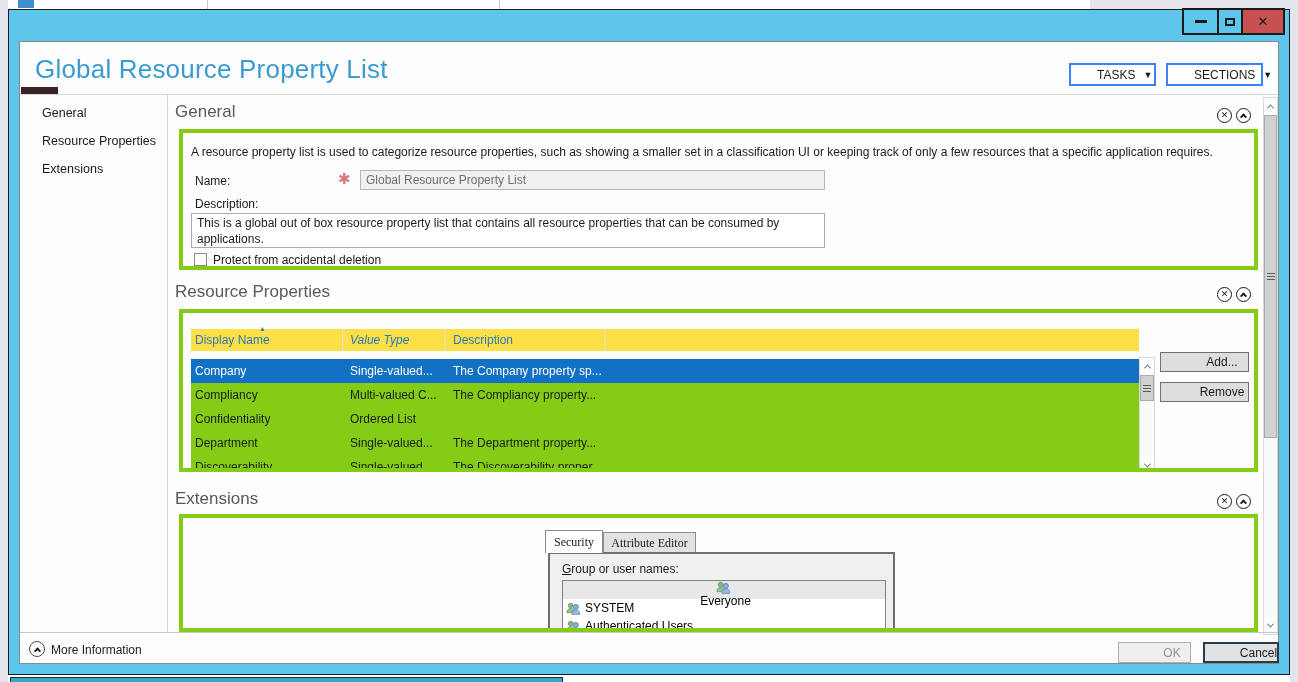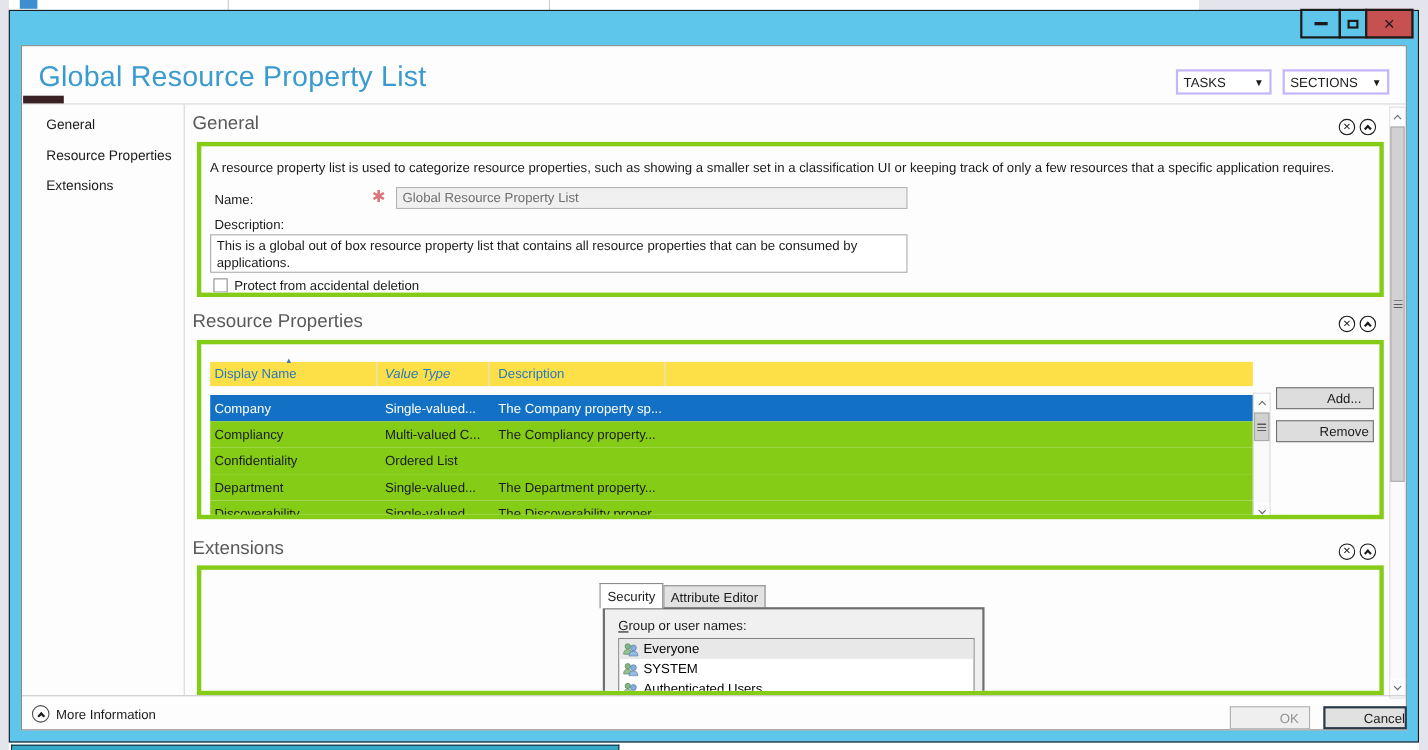--- a/index.html
+++ b/index.html
@@ -22,22 +22,22 @@
   .win-btn.max { width:26px; }
   .win-btn.close { width:44px; background:#C75050; }
   .glyph-min { width:12px; height:3px; background:#1B1B1B; }
   .glyph-max { width:10px; height:8px; border:2px solid #1B1B1B; background:transparent; }
   .glyph-close { font-size:13px; font-weight:bold; color:#1B1B1B; line-height:1; }
 
   .inner { left:10px; top:31px; width:1260px; height:623px; background:#FDFDFD; border:1px solid #8A8A8A; }
 
   
   .page-title { left:15px; top:12px; font-size:26px; color:#3A9BD0; font-weight:300; letter-spacing:.2px; }
-  .hdr-btn { top:21px; height:23px; border:2px solid #c4b5fd; background:#fff; display:flex;
-    align-items:center; justify-content:space-between; padding:0 5px; font-size:12px; color:#1B1B1B; cursor:pointer; }
+  .hdr-btn { top:21px; height:23px; border:2px solid #3b82f6; background:#fff; display:flex;
+    align-items:center; justify-content:space-between; padding:0 26px; font-size:12px; color:#1B1B1B; cursor:pointer; }
   .hdr-btn .arrow { font-size:9px; color:#1B1B1B; margin-left:8px; }
   .hdr-sep { left:0; top:52px; width:1258px; height:1px; background:#D8D8D8; }
   .artifact { left:1px; top:45px; width:37px; height:7px; background:#3A2224; }
 
   
   .side-item { left:0; width:146px; height:22px; display:flex; align-items:center;
     padding-left:22px; font-size:12.5px; color:#1B1B1B; cursor:pointer; }
   .v-divider { left:147px; top:53px; width:1px; height:537px; background:#D8D8D8; }
 
   
@@ -91,34 +91,34 @@
   .sb-chev { width:5px; height:5px; border-left:1px solid #6A6A6A; border-top:1px solid #6A6A6A; }
   .sb-chev.up { transform:rotate(45deg) translate(1px,1px); }
   .sb-chev.down { transform:rotate(225deg) translate(1px,1px); }
   .sb-thumb { position:absolute; left:0; width:100%; background:#D1D1D1; border:1px solid #ABABAB;
     cursor:grab; display:flex; align-items:center; justify-content:center; }
   .grip { width:8px; height:7px;
     background:repeating-linear-gradient(to bottom,#5A5A5A 0 1px,transparent 1px 3px); }
 
   
   .tab { position:absolute; font-size:12px; color:#1B1B1B; display:flex; align-items:center;
-    justify-content:center; cursor:pointer; }
+    justify-content:center; cursor:pointer;font-family:Liberation Serif, serif; }
   .tab.active { left:362px; top:12px; width:58px; height:23px; background:#fff;
     border:1px solid #8C8C8C; border-bottom:none; z-index:3; }
   .tab.inactive { left:420px; top:14px; width:93px; height:21px; background:#E2E2E2;
     border:1px solid #8C8C8C; border-bottom:none; z-index:1; }
   .sec-panel { left:365px; top:34px; width:347px; height:85px; background:#F0F0F0;
     border:2px solid #6F6F6F; z-index:2; }
   .grp-label { left:12px; top:8px; font-size:12px; color:#1B1B1B; }
   .grp-label u { text-decoration:underline; }
   .listbox { left:12px; top:26px; width:324px; height:56px; background:#fff;
     border:1px solid #828282; overflow:hidden; }
   .lb-row { display:flex; align-items:center; height:18px; padding-left:3px; font-size:12px;
     color:#000; cursor:pointer; }
-  .lb-row.hl { background:#E8E8E8; }
+  .lb-row.hl { background:#E8E8E8;flex-direction:column; }
   .lb-row svg { margin-right:4px; flex:none; }
 
   
   .foot-sep { left:0; top:590px; width:1258px; height:1px; background:#C9C9C9; }
   .mi-circle { left:9px; top:599px; width:16px; height:16px; border:1px solid #4F4F4F;
     border-radius:50%; background:#fff; display:flex; align-items:center; justify-content:center; cursor:pointer; }
   .mi-label { left:31px; top:601px; font-size:12px; color:#1B1B1B; }
 </style>
 </head>
 <body>

